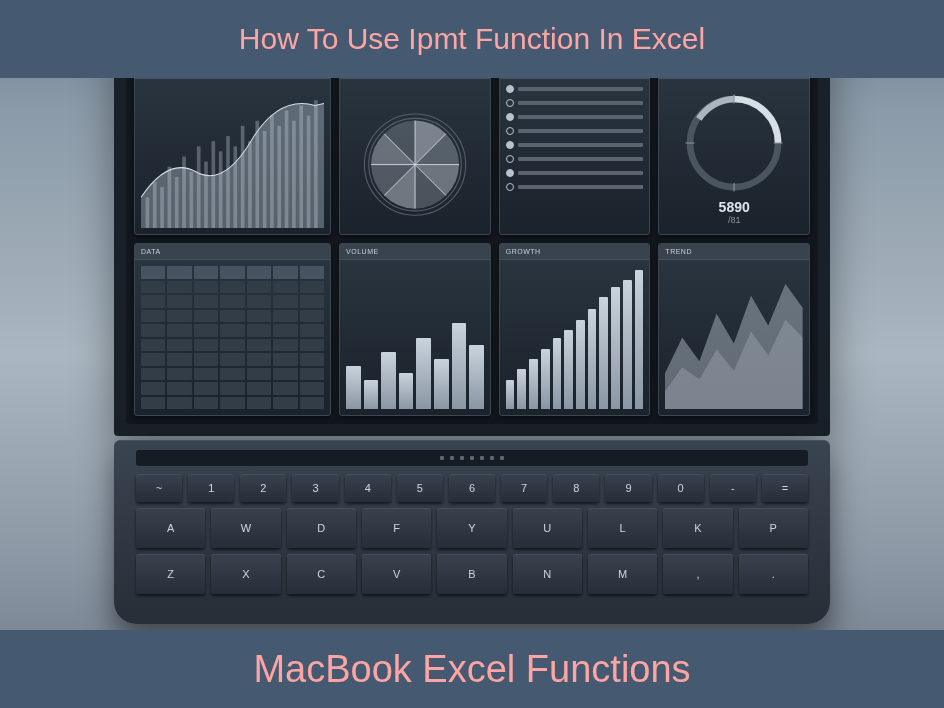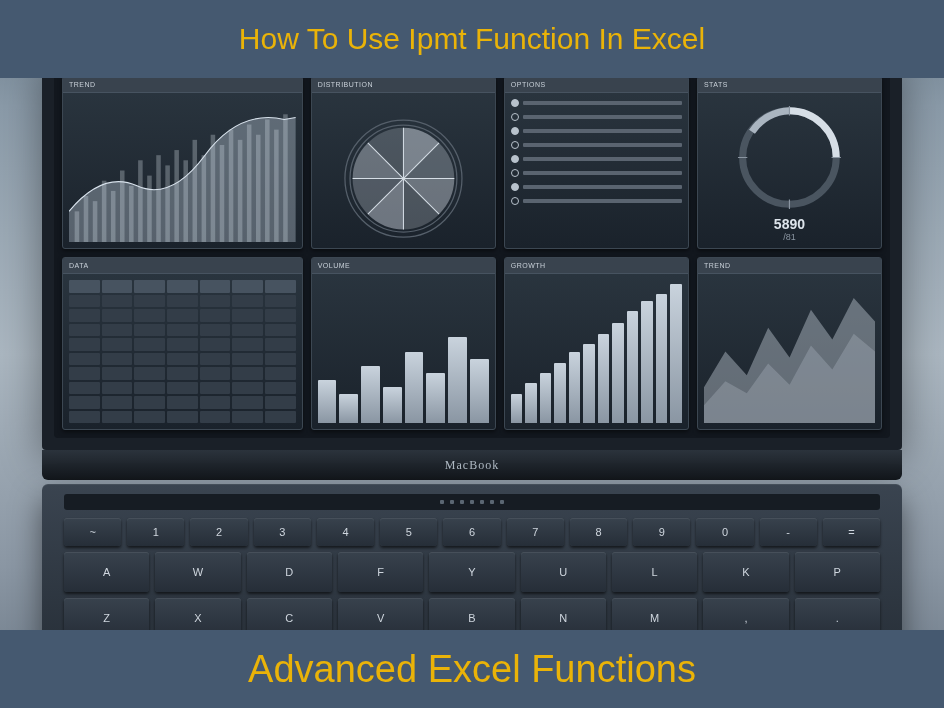--- a/index.html
+++ b/index.html
@@ -10,37 +10,37 @@
     overflow: hidden;
     position: relative;
     background: linear-gradient(180deg, #6a7b8a 0%, #8a9aa8 15%, #aab6c0 50%, #8a96a3 80%, #6b7885 100%);
   }
 
   .banner {
     position: absolute;
     left: 0;
     right: 0;
     background: #455970;
-    color: #eab308;
+    color: #fca5a5;
     text-align: center;
     display: flex;
     align-items: center;
     justify-content: center;
     z-index: 50;
   }
   .banner.top { top: 0; height: 78px; font-size: 30px; font-weight: 400; }
   .banner.bottom { bottom: 0; height: 78px; font-size: 38px; font-weight: 400; }
 
   
   .laptop {
     position: absolute;
-    top: 56px;
+    top: 42px;
     left: 50%;
     transform: translateX(-50%);
-    width: 860px;
+    width: 716px;
   }
   .screen-frame {
     background: #1a2028;
     border-radius: 12px 12px 4px 4px;
     padding: 12px;
     box-shadow: 0 10px 40px rgba(0,0,0,.4);
   }
   .screen {
     background: #12171e;
     border-radius: 4px;
@@ -430,23 +430,20 @@
           <svg viewBox="0 0 200 120" preserveAspectRatio="none">
             <path d="M0,120 L0,90 L25,60 L50,80 L75,40 L100,65 L125,25 L150,50 L175,15 L200,35 L200,120 Z"></path>
             <path d="M0,120 L0,105 L25,85 L50,95 L75,70 L100,88 L125,55 L150,75 L175,45 L200,60 L200,120 Z" opacity=".6"></path>
           </svg>
         </div>
       </div>
 
     </div>
   </div>
 
-  <div class="hinge">
-    <span>MacBook</span>
-  </div>
 
   <div class="base">
     <div class="touchbar">
       <span></span>
         <span></span>
         <span></span>
         <span></span>
         <span></span>
         <span></span>
         <span></span>
@@ -485,14 +482,14 @@
         <div class="key">B</div>
         <div class="key">N</div>
         <div class="key">M</div>
         <div class="key">,</div>
         <div class="key">.</div>
       </div>
   </div>
 </div>
 
 <div class="banner bottom">
-  <span>Advanced Excel Functions</span>
+  <span>MacBook Excel Functions</span>
 </div>
 
 </body></html>

